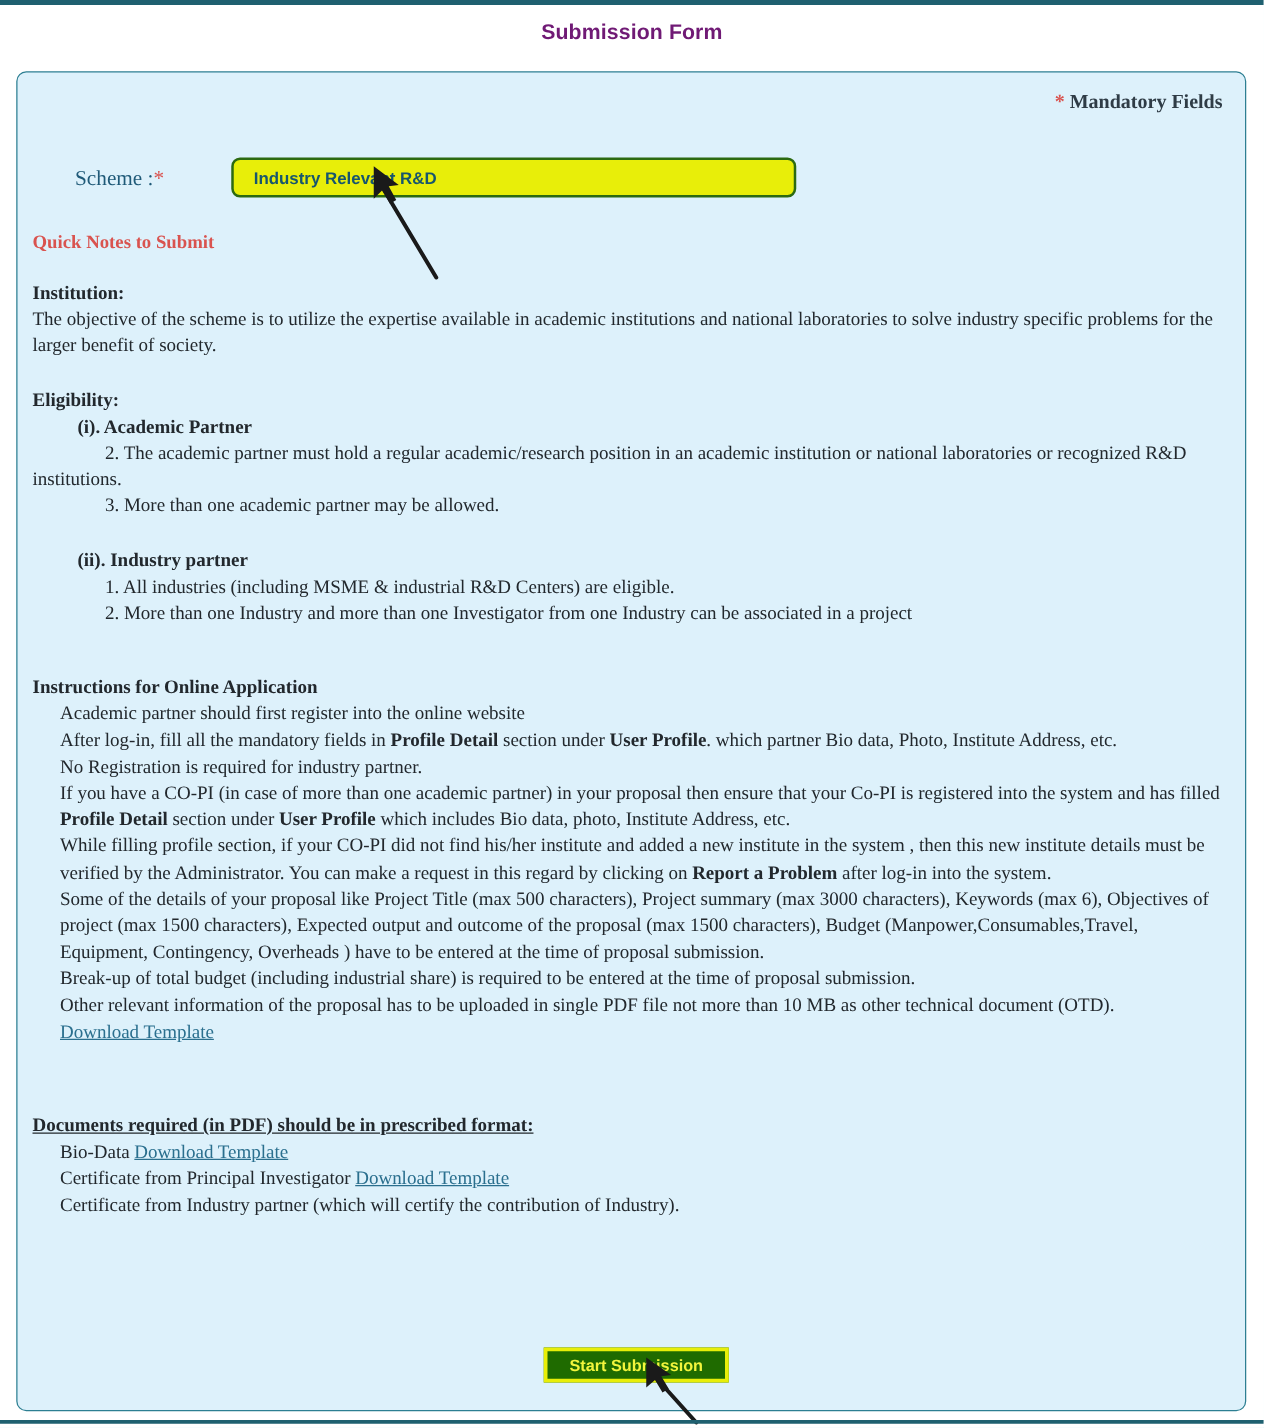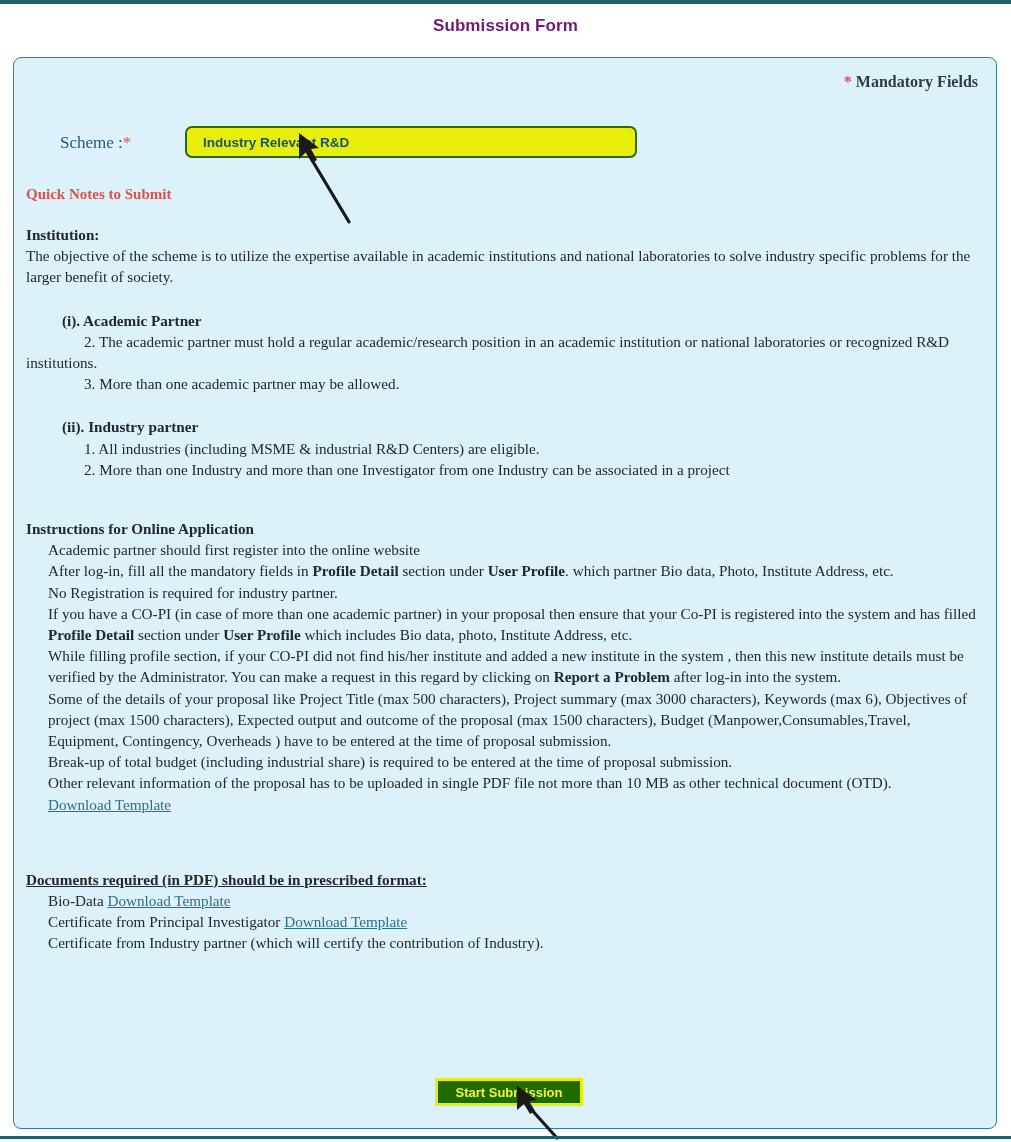--- a/index.html
+++ b/index.html
@@ -196,20 +196,21 @@
 
   <div id="quick-notes-heading">Quick Notes to Submit</div>
 
   <div id="body-text">
 
     <div class="blk hd">Institution:</div>
     <div class="blk">The objective of the scheme is to utilize the expertise available in academic institutions and national laboratories to solve industry specific problems for the larger benefit of society.</div>
 
     <div class="gap-lg"></div>
 
+    <div class="blk hd">Eligibility:</div>
     <div class="blk ind1 hd">(i). Academic Partner</div>
     <div class="blk ind2" style="text-indent:0;">
         <span style="display:block; margin-left:-58px; text-indent:58px;">2. The academic partner must hold a regular academic/research position in an academic institution or national laboratories or recognized R&amp;D institutions.</span>
       </div>
     <div class="blk ind2">3. More than one academic partner may be allowed.</div>
 
     <div class="gap-lg"></div>
 
     <div class="blk ind1 hd">(ii). Industry partner</div>
     <div class="blk ind2">1. All industries (including MSME &amp; industrial R&amp;D Centers) are eligible.</div>

